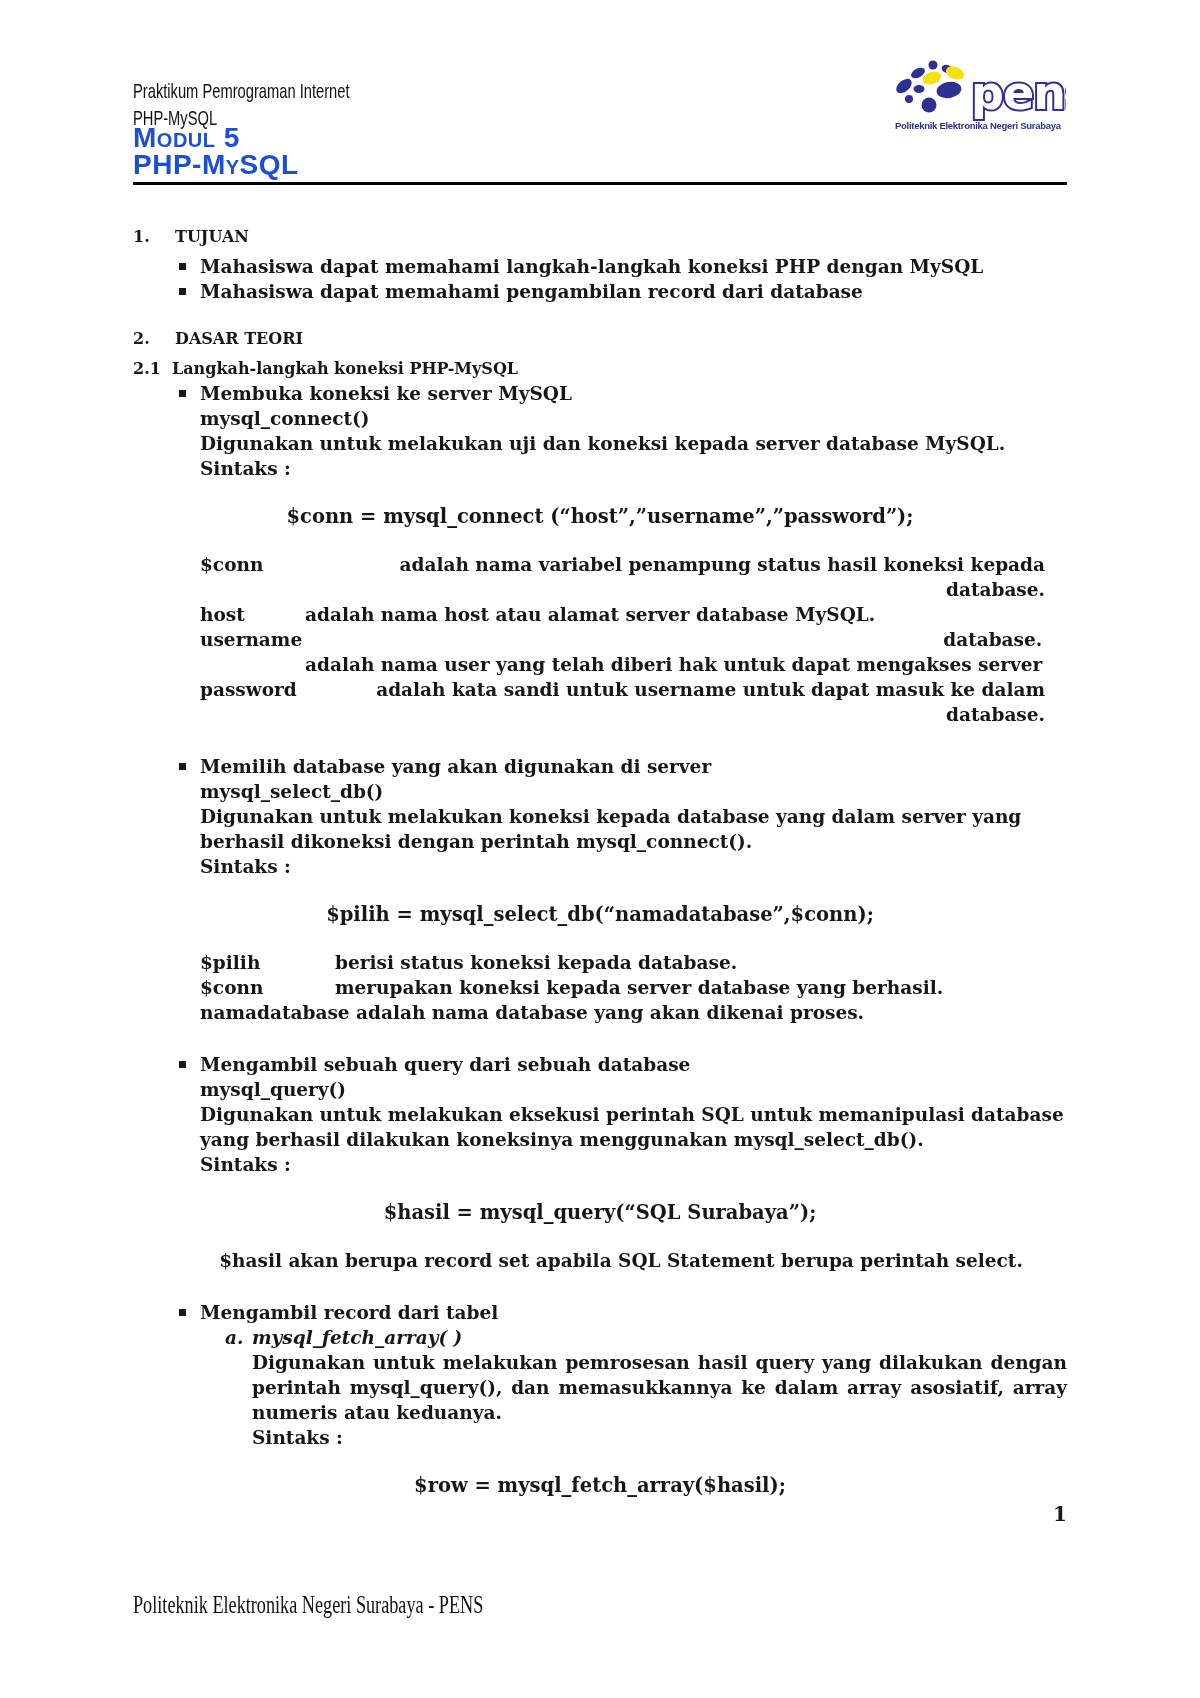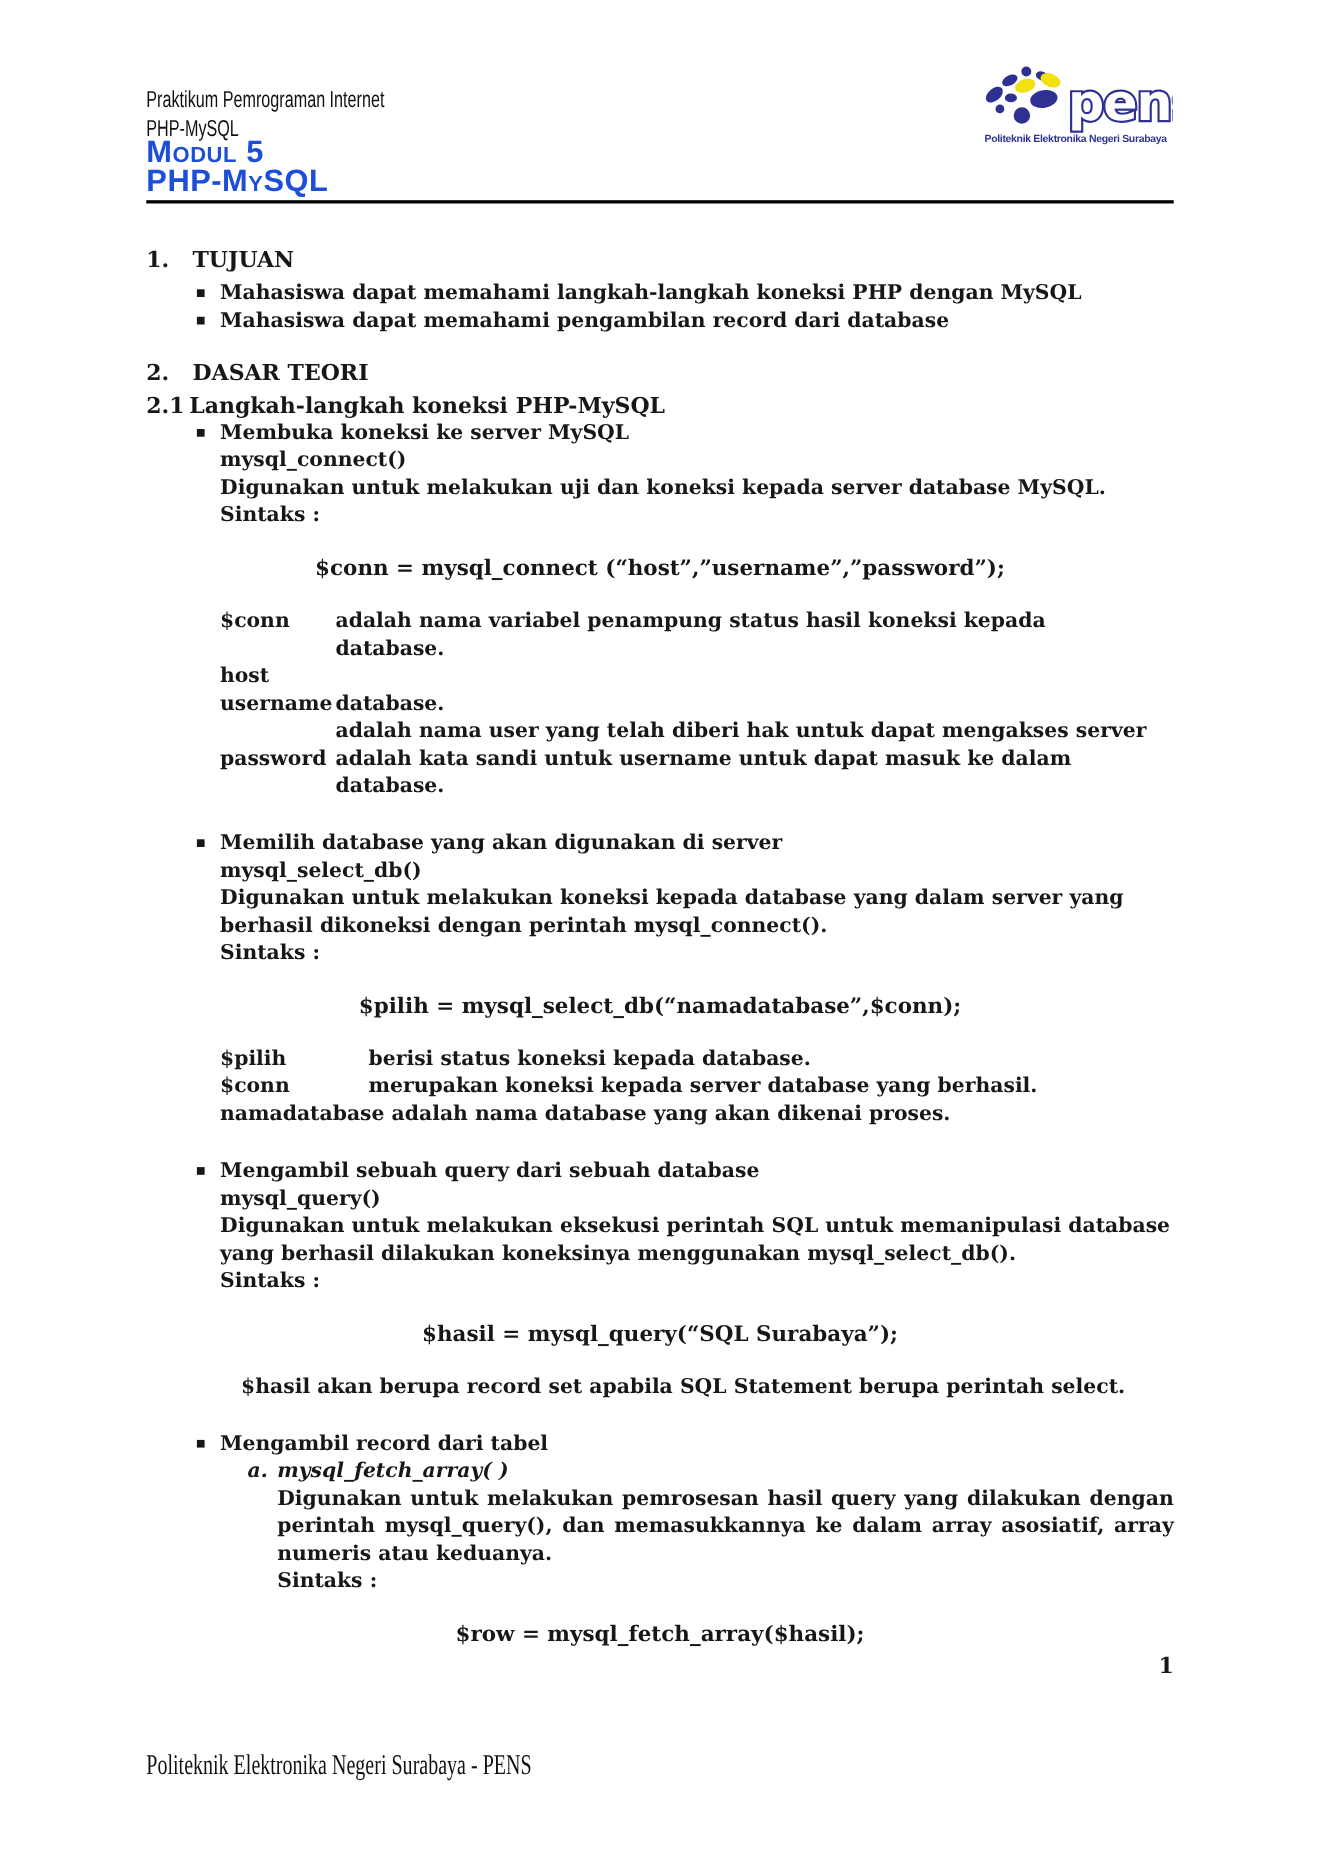--- a/index.html
+++ b/index.html
@@ -26,36 +26,36 @@
     font-weight:700;font-variant:small-caps;
     font-size:28px;line-height:27px;letter-spacing:0.5px;color:#1d4ed8;
     border-bottom:3px solid #000;
     padding-bottom:4px;
   }
   
   .content{
     position:absolute;left:133px;top:224px;width:934px;
     font-size:18.5px;line-height:25px;font-weight:700;
   }
-  .h-row{font-size:20px;margin-bottom:5px;}
+  .h-row{font-size:16px;margin-bottom:5px;}
   .h-num{display:inline-block;width:42px;}
   .sub-row .h-num{width:39px;}
   .sec2{margin-top:22px;}
   .li{position:relative;padding-left:67px;}
   .sq{position:absolute;left:46px;top:9px;width:7px;height:7px;background:#171717;}
   .bb{position:relative;padding-left:67px;}
   .bb.gap{margin-top:27px;}
   .bb .sq{top:9px;}
   .code{
     text-align:center;margin:23px 0 23px -67px;font-size:19.5px;white-space:nowrap;
   }
   .prow{display:flex;}
   .pname{width:105px;flex:none;}
   .pname2{width:135px;flex:none;}
-  .pdesc{max-width:740px;}
+  .pdesc{max-width:740px;text-align:right;}
   .note{margin-left:-25px;text-align:center;}
   .letter-row{padding-left:25px;font-style:italic;}
   .letter{display:inline-block;width:27px;}
   .desc-d{padding-left:52px;text-align:justify;}
   .sintaks-d{padding-left:52px;}
   
   .footer-left{
     position:absolute;left:133px;top:1590px;
     font-family:Liberation Serif, serif;font-size:26px;color:#101010;
   }
@@ -127,20 +127,21 @@
       <div>Digunakan untuk melakukan uji dan koneksi kepada server database MySQL.</div>
       <div>Sintaks :</div>
       <div class="code">$conn = mysql_connect (“host”,”username”,”password”);</div>
       <div class="params">
         <div class="prow">
           <span class="pname">$conn</span>
           <span class="pdesc">adalah nama variabel penampung status hasil koneksi kepada database.</span>
         </div>
         <div class="prow">
           <span class="pname">host</span>
+          <span class="pdesc">adalah nama host atau alamat server database MySQL.</span>
         </div>
         <div class="prow">
           <span class="pname">username</span>
           <span class="pdesc">
             <div>database.</div>
             <div>adalah nama user yang telah diberi hak untuk dapat mengakses server</div>
           </span>
         </div>
         <div class="prow">
           <span class="pname">password</span>

